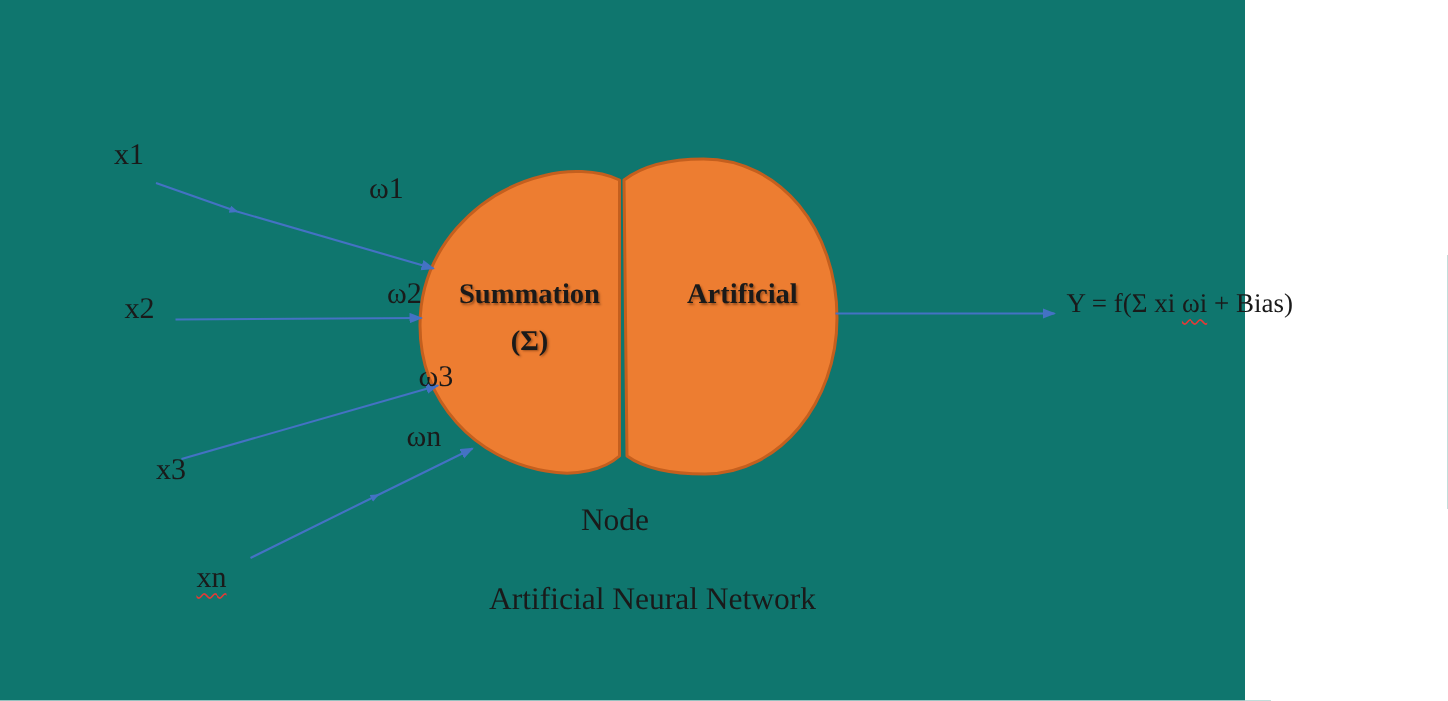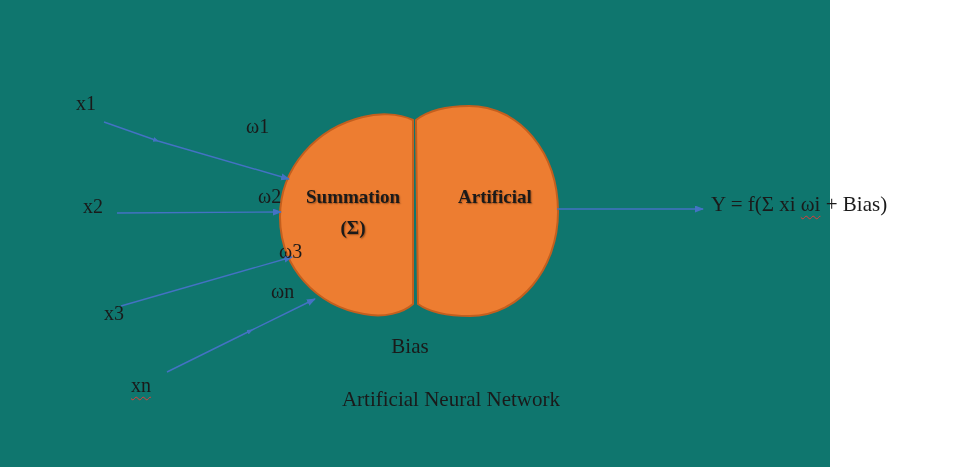--- a/index.html
+++ b/index.html
@@ -52,21 +52,21 @@
     text-shadow: 1px 1px 1.5px rgba(60, 25, 0, 0.45);
     white-space: nowrap;
   }
   .squiggle {
     text-decoration-line: underline;
     text-decoration-style: wavy;
     text-decoration-color: var(--squiggle-red, #E53935);
     text-decoration-thickness: 1px;
     text-underline-offset: 4px;
   }
-  .formula { font-size: 21px; text-align: right; }
+  .formula { font-size: 18px; text-align: right; }
 </style>
 </head>
 <body>
 
 <div id="stage">
 
   <svg id="diagram-svg" width="965" height="467" viewBox="0 0 965 467">
     <defs>
       <marker id="arrowEnd" markerWidth="10" markerHeight="8" refX="8" refY="3.5" orient="auto" markerUnits="userSpaceOnUse">
         <path d="M0,0 L9,3.5 L0,7 Z" fill="#4472C4"></path>
@@ -100,16 +100,16 @@
   <div class="lobe-text center" style="left:288px; top:181px; width:130px;">
     <div>Summation</div>
     <div>(Σ)</div>
   </div>
   <div class="lobe-text" style="left:458px; top:181px;">
     <div>Artificial</div>
   </div>
 
   <div class="label formula" style="left:711px; top:193px;"><span>Y = f(Σ xi </span><span class="squiggle">ωi</span><span> + Bias)</span></div>
 
-  <div class="label caption center" style="left:355px; top:335px; width:110px;">Bias</div>
-  <div class="label caption center" style="left:316px; top:388px; width:270px;">Artificial Neural Network</div>
+  <div class="label caption center" style="left:355px; top:335px; width:110px;">Node</div>
+  <div class="label caption center" style="left:300px; top:388px; width:270px;">Artificial Neural Network</div>
 
 </div>
 
 </body></html>

